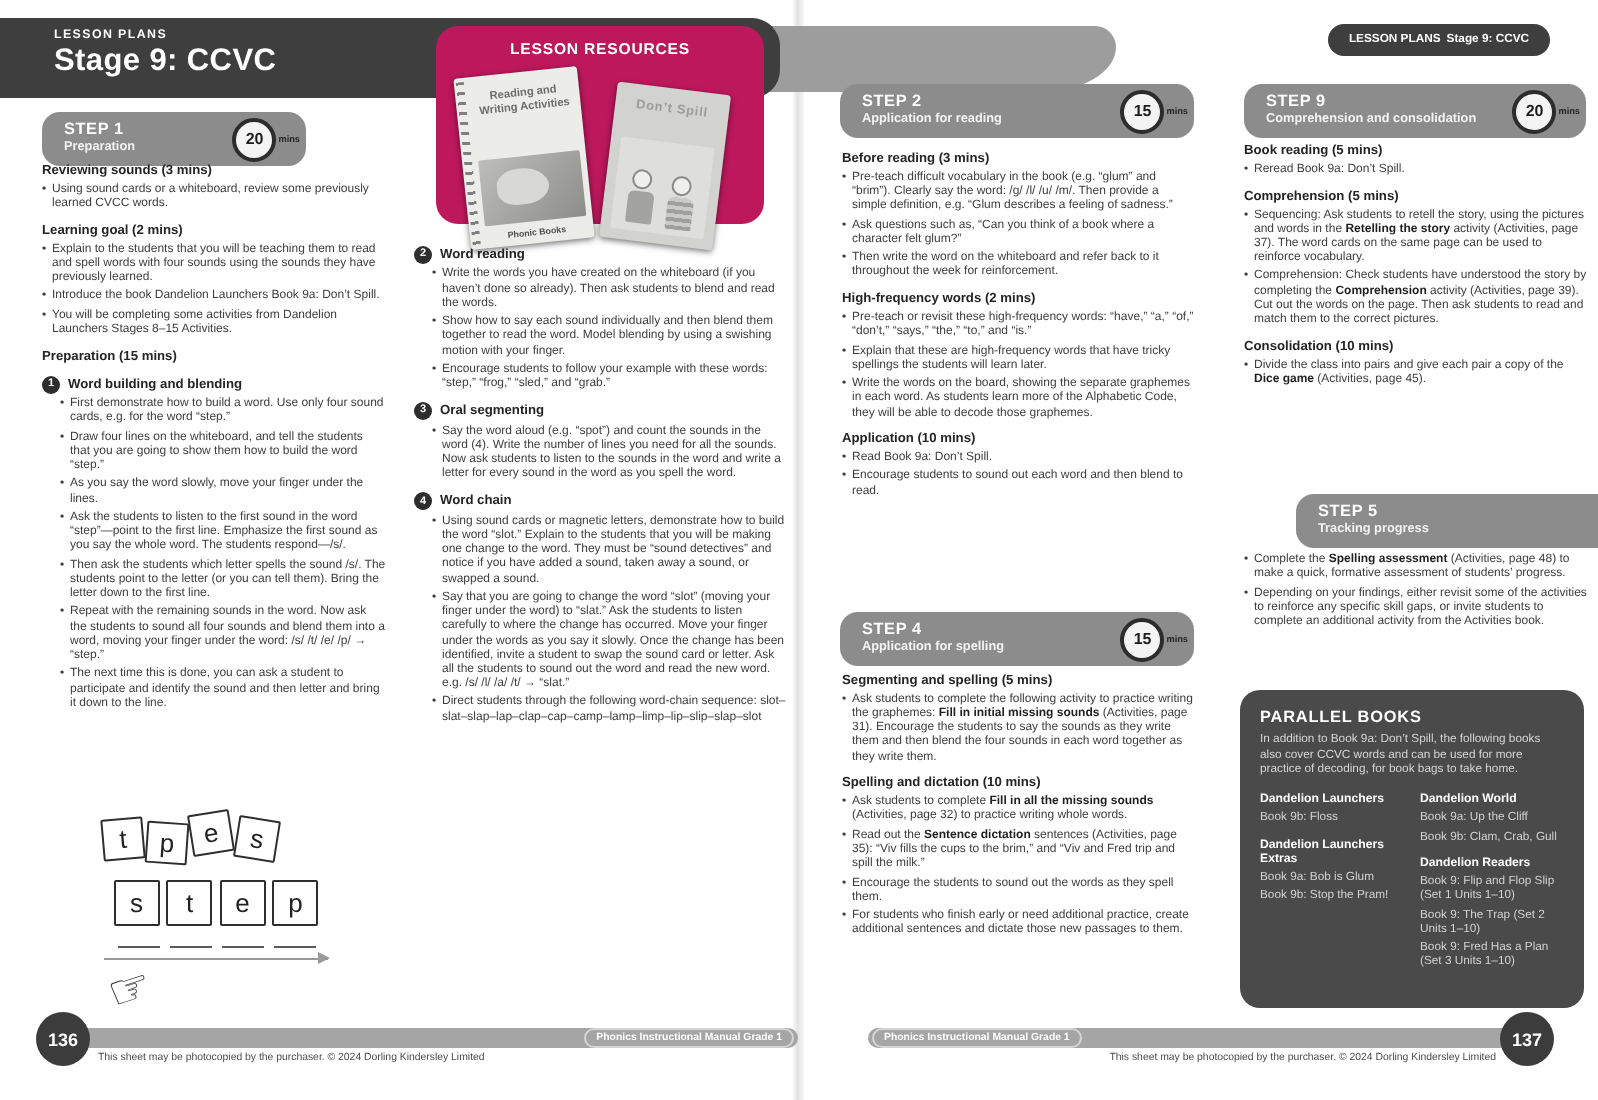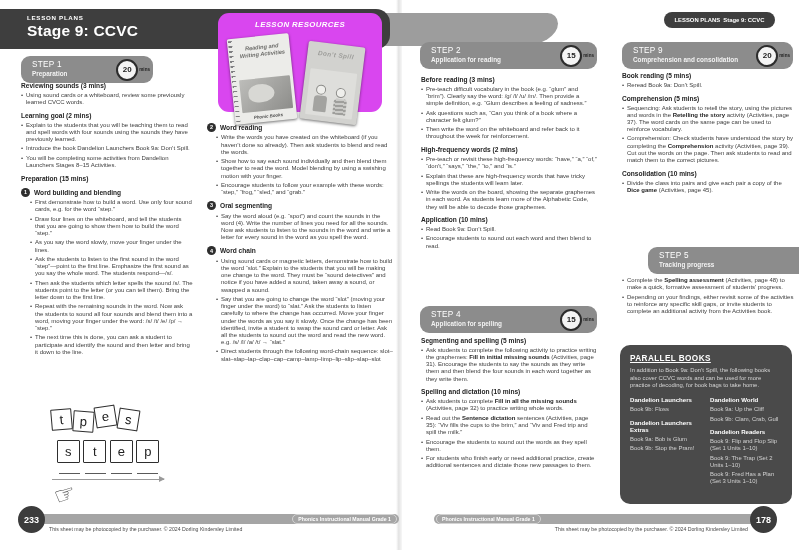--- a/index.html
+++ b/index.html
@@ -13,22 +13,22 @@
   #gutter{position:absolute;left:396px;top:0;width:6px;height:550px;
     background:linear-gradient(90deg,rgba(0,0,0,0),rgba(0,0,0,.11) 45%,rgba(0,0,0,.03));}
   #ribbon{position:absolute;left:0;top:13px;width:558px;height:33px;background:#9d9d9d;
     border-radius:0 14px 50px 0 / 0 14px 30px 0;}
   #banner{position:absolute;left:0;top:9px;width:390px;height:40px;background:#3e3e3e;
     border-radius:0 14px 14px 0;box-sizing:border-box;padding:5px 0 0 27px;z-index:2;}
   .banner-kicker{font-size:6.2px;font-weight:bold;color:#fff;letter-spacing:.7px;}
   .banner-title{font-size:15.5px;font-weight:bold;color:#fff;margin-top:1px;letter-spacing:.2px;}
 
   
-  #resources-box{position:absolute;left:218px;top:13px;width:164px;height:99px;background:#d946ef;
-    border-radius:11px;z-index:3;font-style:italic;}
+  #resources-box{position:absolute;left:218px;top:13px;width:164px;height:99px;background:#be185d;
+    border-radius:11px;z-index:3;}
   .res-title{text-align:center;color:#fff;font-weight:bold;font-size:7.8px;margin-top:7px;letter-spacing:.4px;}
   .book{position:absolute;border-radius:2px;box-shadow:0 1px 3px rgba(0,0,0,.55);box-sizing:border-box;}
   .book1{left:13px;top:23px;width:62px;height:86px;background:#ecece9;transform:rotate(-6deg);z-index:2;}
   .spiral{position:absolute;left:1px;top:2px;bottom:2px;width:4px;
     background:repeating-linear-gradient(180deg,#44444a 0 1.5px,transparent 1.5px 5px);opacity:.65;}
   .b1-title{margin:8px 4px 0 10px;font-size:5.6px;font-weight:bold;color:#6d6d6a;text-align:center;line-height:1.3;}
   .b1-art{position:absolute;bottom:11px;left:8px;right:3px;height:33px;
     background:linear-gradient(135deg,#bdbdba,#8d8d8a);border-radius:1px;overflow:hidden;}
   .b1-blob{position:absolute;left:8px;top:6px;width:26px;height:18px;background:#d8d8d4;border-radius:50% 60% 55% 45%;}
   .b1-pub{position:absolute;bottom:3px;left:8px;right:3px;font-size:4.4px;text-align:center;color:#4e4e4e;font-weight:bold;}
@@ -42,21 +42,21 @@
   .kid2{right:6px;bottom:3px;}
   .kid2 .body{background:repeating-linear-gradient(180deg,#cacac7 0 2px,#9f9f9c 2px 4px);}
 
   
   #corner-tab{position:absolute;left:664px;top:12px;width:111px;height:16px;background:#3e3e3e;border-radius:8px;
     color:#fff;display:flex;align-items:center;justify-content:center;gap:3px;font-size:5.9px;font-weight:bold;z-index:2;}
 
   
   .step-header{position:absolute;background:#8c8c8c;border-radius:9px;color:#fff;height:27px;
     box-sizing:border-box;padding:4px 30px 0 11px;}
-  .sh-label{font-size:8.2px;font-weight:normal;letter-spacing:.3px;line-height:1.1;}
+  .sh-label{font-size:8.2px;font-weight:bold;letter-spacing:.3px;line-height:1.1;}
   .sh-title{font-size:6.4px;font-weight:bold;color:#f3f3f3;margin-top:1px;white-space:nowrap;}
   #sh1{left:21px;top:56px;width:132px;}
   #sh2{left:420px;top:42px;width:177px;}
   #sh3{left:420px;top:306px;width:177px;}
   #sh4{left:622px;top:42px;width:171px;}
   #sh5{left:648px;top:247px;width:207px;}
   .mins-badge{position:absolute;right:3px;top:50%;transform:translateY(-50%);display:flex;align-items:center;}
   .mins-circle{width:18px;height:18px;border-radius:50%;background:#f4f4f4;border:2px solid #2c2c2c;
     color:#1c1c1c;font-size:8px;font-weight:bold;display:flex;align-items:center;justify-content:center;}
   .mins-label{font-size:4.6px;font-weight:bold;color:#222;margin-left:1px;}
@@ -99,21 +99,21 @@
   .sound-lines span{width:21px;border-top:1.6px solid #5a5a5a;}
   .blend-arrow{margin:5px auto 0;width:112px;position:relative;border-top:1.5px solid #9a9a9a;}
   .blend-arrow i{position:absolute;right:-1px;top:-4.5px;width:0;height:0;
     border-left:6px solid #9a9a9a;border-top:3.5px solid transparent;border-bottom:3.5px solid transparent;}
   .hand{margin:1px 0 0 16px;font-size:24px;color:#3d3d3d;transform:rotate(-18deg);width:32px;
     font-family:"DejaVu Sans",sans-serif;line-height:1;}
 
   
   #parallel-box{position:absolute;left:620px;top:345px;width:172px;height:159px;background:#4a4a4a;
     border-radius:10px;box-sizing:border-box;padding:9px 10px;color:#eee;}
-  .pb-title{font-size:8.2px;font-weight:bold;color:#fff;letter-spacing:.4px;text-decoration:underline;}
+  .pb-title{font-size:8.2px;font-weight:bold;color:#fff;letter-spacing:.4px;}
   .pb-intro{font-size:5.9px;color:#d6d6d6;margin-top:4px;line-height:1.28;}
   .pb-cols{display:flex;gap:8px;margin-top:1px;}
   .pb-col{flex:1;}
   .blk-bh{font-weight:bold;color:#fff;font-size:6.1px;margin-top:5.5px;line-height:1.2;}
   .blk-bt{color:#d2d2d2;font-size:5.9px;margin-top:2.5px;line-height:1.2;}
 
   
   .fbar{position:absolute;top:514px;height:10px;background:#a5a5a5;display:flex;align-items:center;}
   #fbar-l{left:32px;width:367px;border-radius:0 5px 5px 0;justify-content:flex-end;}
   #fbar-r{left:434px;width:332px;border-radius:5px 0 0 5px;justify-content:flex-start;}
@@ -427,22 +427,22 @@
           <div class="blk blk-bt">Book 9: Flip and Flop Slip (Set 1 Units 1–10)</div>
           <div class="blk blk-bt">Book 9: The Trap (Set 2 Units 1–10)</div>
           <div class="blk blk-bt">Book 9: Fred Has a Plan (Set 3 Units 1–10)</div>
         </div>
     </div>
   </div>
 
   <div class="fbar" id="fbar-l">
     <span class="fpill">Phonics Instructional Manual Grade 1</span>
   </div>
-  <div class="fcircle" id="fcircle-l">233</div>
+  <div class="fcircle" id="fcircle-l">136</div>
   <div class="fcopy" id="fcopy-l">This sheet may be photocopied by the purchaser. © 2024 Dorling Kindersley Limited</div>
 
   <div class="fbar" id="fbar-r">
     <span class="fpill">Phonics Instructional Manual Grade 1</span>
   </div>
-  <div class="fcircle" id="fcircle-r">178</div>
+  <div class="fcircle" id="fcircle-r">137</div>
   <div class="fcopy" id="fcopy-r">This sheet may be photocopied by the purchaser. © 2024 Dorling Kindersley Limited</div>
 
 </div>
 
 </body></html>

